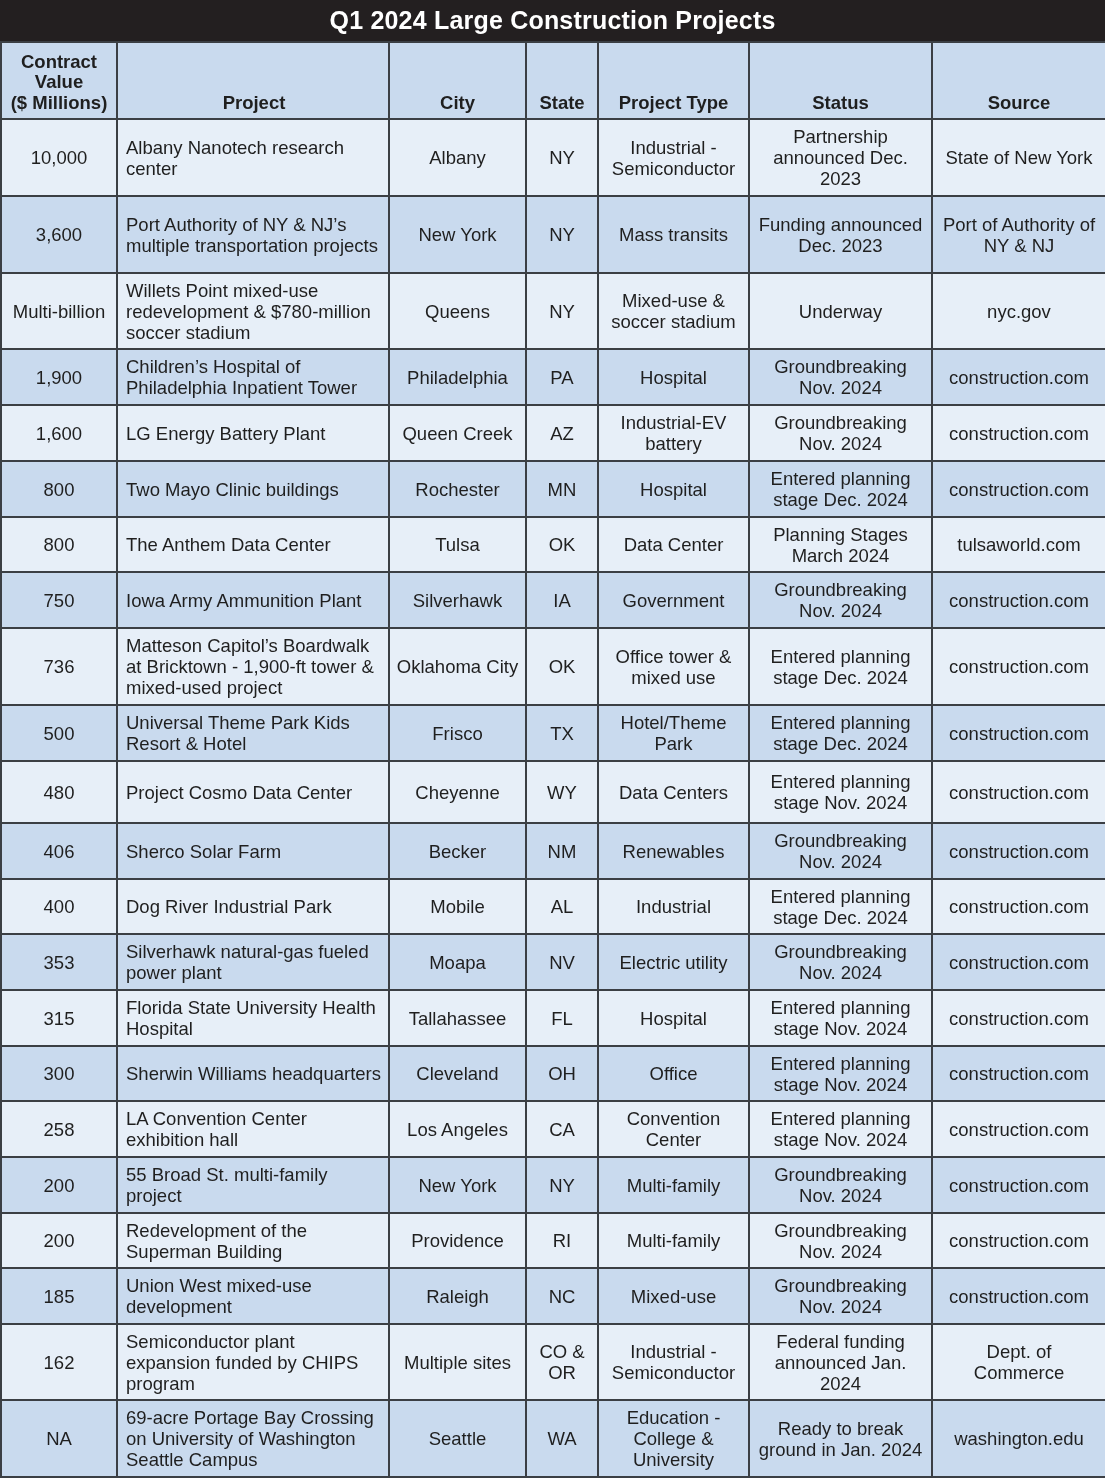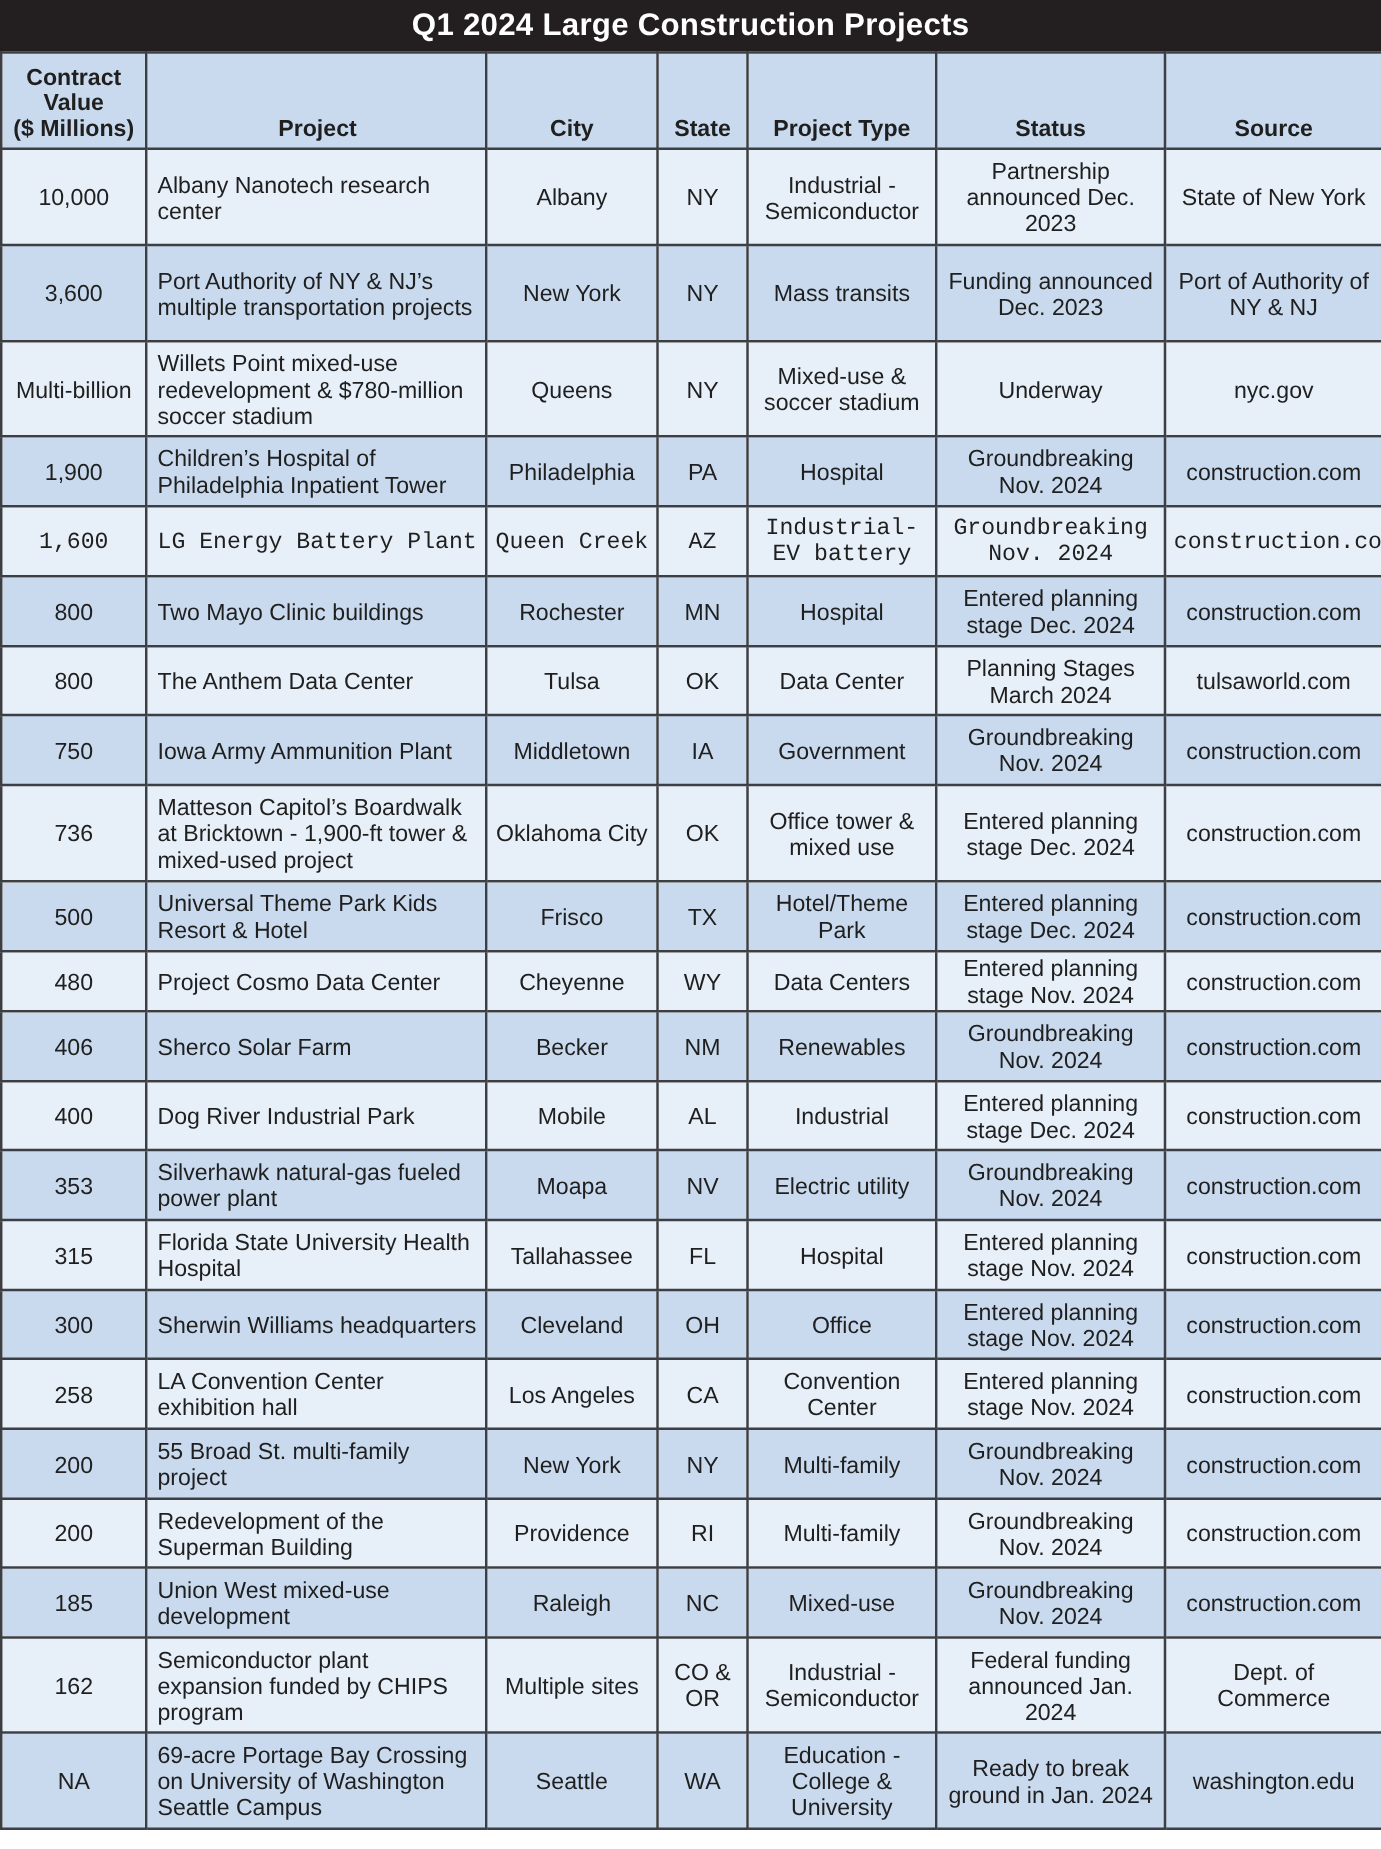--- a/index.html
+++ b/index.html
@@ -71,21 +71,21 @@
         </tr>
         <tr class="even" style="height: 56px; margin-left: 12px;">
           <td>1,900</td>
           <td class="left">Children’s Hospital of Philadelphia Inpatient Tower</td>
           <td>Philadelphia</td>
           <td>PA</td>
           <td>Hospital</td>
           <td>Groundbreaking Nov. 2024</td>
           <td>construction.com</td>
         </tr>
-        <tr class="odd" style="height: 56px; font-family: Liberation Mono, monospace;">
+        <tr class="odd" style="height: 56px;">
           <td>1,600</td>
           <td class="left">LG Energy Battery Plant</td>
           <td>Queen Creek</td>
           <td>AZ</td>
           <td>Industrial-EV battery</td>
           <td>Groundbreaking Nov. 2024</td>
           <td>construction.com</td>
         </tr>
         <tr class="even" style="height: 56px;">
           <td>800</td>
@@ -101,21 +101,21 @@
           <td class="left">The Anthem Data Center</td>
           <td>Tulsa</td>
           <td>OK</td>
           <td>Data Center</td>
           <td>Planning Stages March 2024</td>
           <td>tulsaworld.com</td>
         </tr>
         <tr class="even" style="height: 56px; border-radius: 20px;">
           <td>750</td>
           <td class="left">Iowa Army Ammunition Plant</td>
-          <td>Middletown</td>
+          <td>Silverhawk</td>
           <td>IA</td>
           <td>Government</td>
           <td>Groundbreaking Nov. 2024</td>
           <td>construction.com</td>
         </tr>
         <tr class="odd" style="height: 77px;">
           <td>736</td>
           <td class="left">Matteson Capitol’s Boardwalk at Bricktown - 1,900-ft tower &amp; mixed-used project</td>
           <td>Oklahoma City</td>
           <td>OK</td>
@@ -125,21 +125,21 @@
         </tr>
         <tr class="even" style="height: 56px;">
           <td>500</td>
           <td class="left">Universal Theme Park Kids Resort &amp; Hotel</td>
           <td>Frisco</td>
           <td>TX</td>
           <td>Hotel/Theme Park</td>
           <td>Entered planning stage Dec. 2024</td>
           <td>construction.com</td>
         </tr>
-        <tr class="odd" style="height: 48px;">
+        <tr class="odd" style="height: 62px;">
           <td>480</td>
           <td class="left">Project Cosmo Data Center</td>
           <td>Cheyenne</td>
           <td>WY</td>
           <td>Data Centers</td>
           <td>Entered planning stage Nov. 2024</td>
           <td>construction.com</td>
         </tr>
         <tr class="even" style="height: 56px; margin-top: 44px;">
           <td>406</td>

